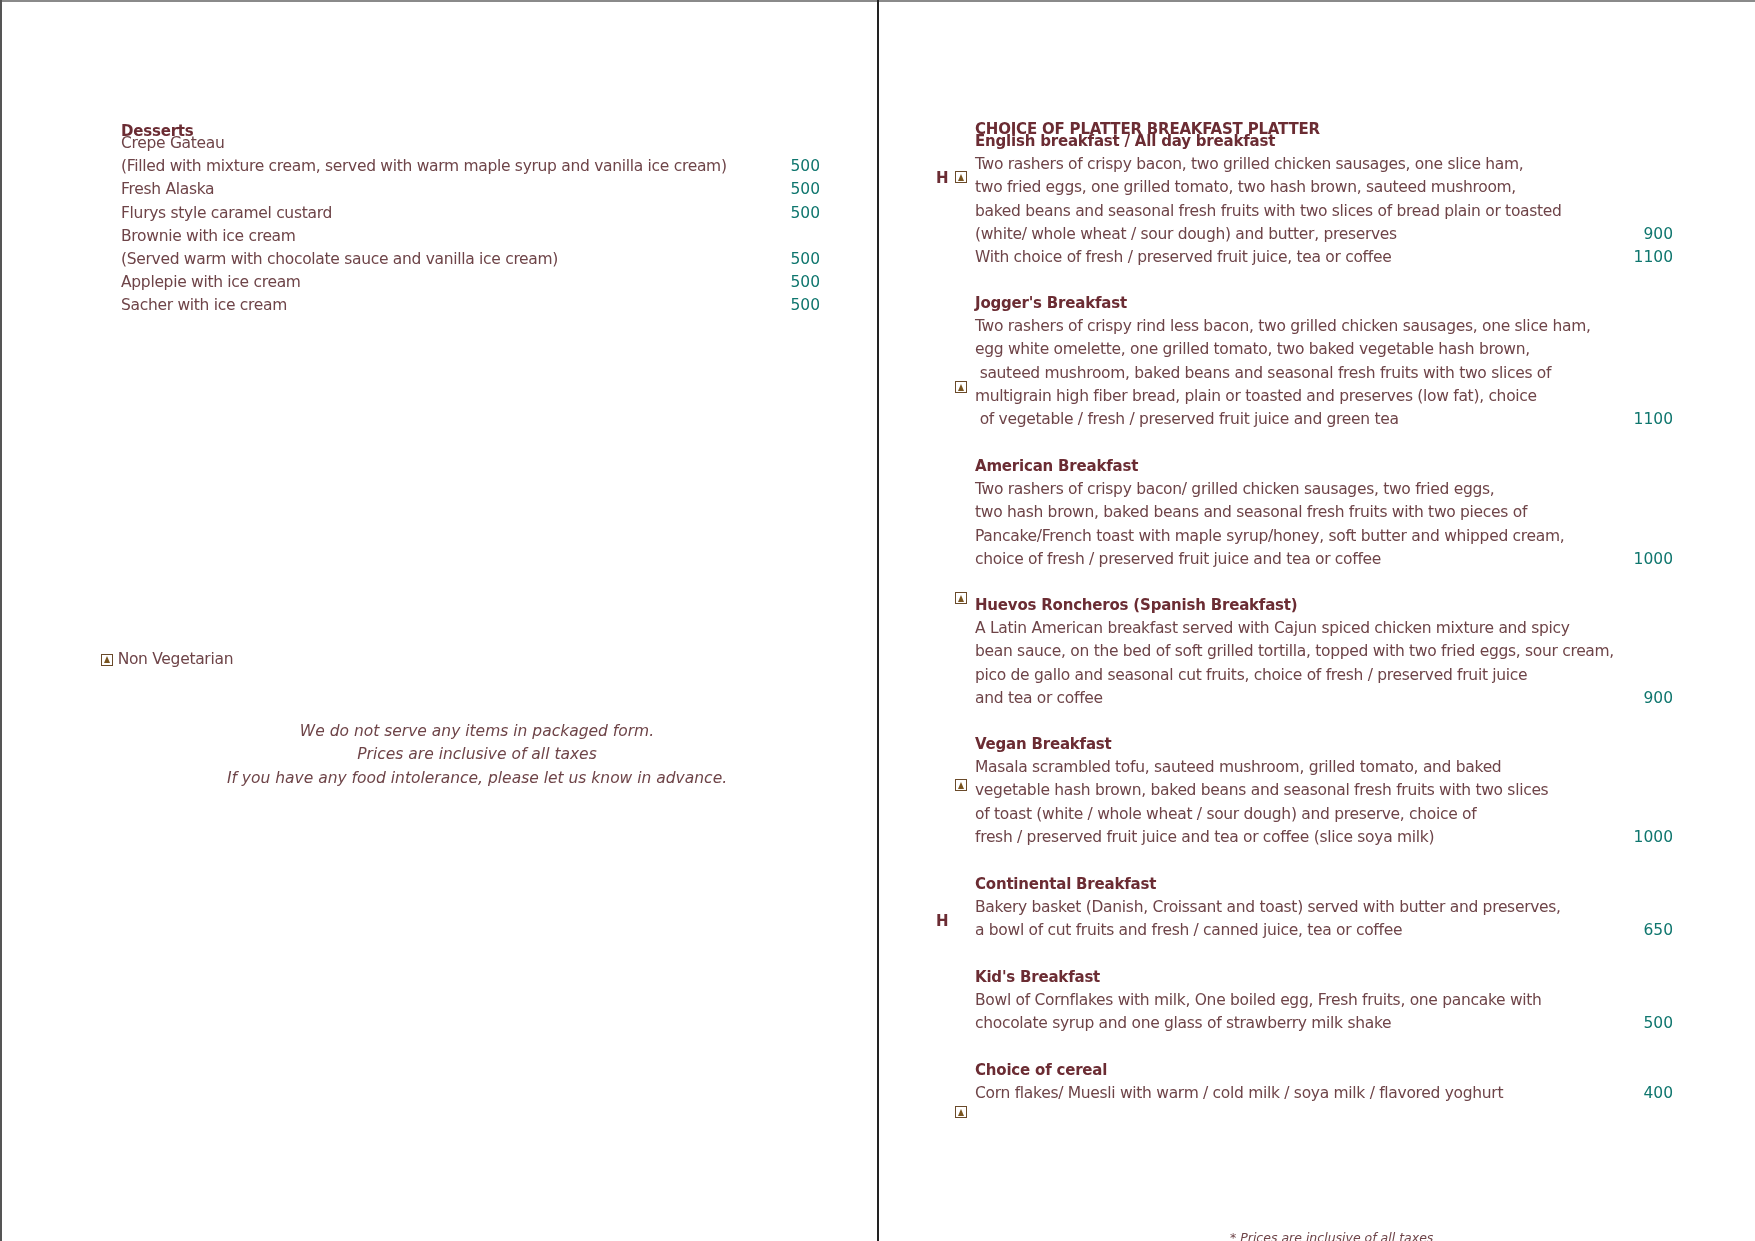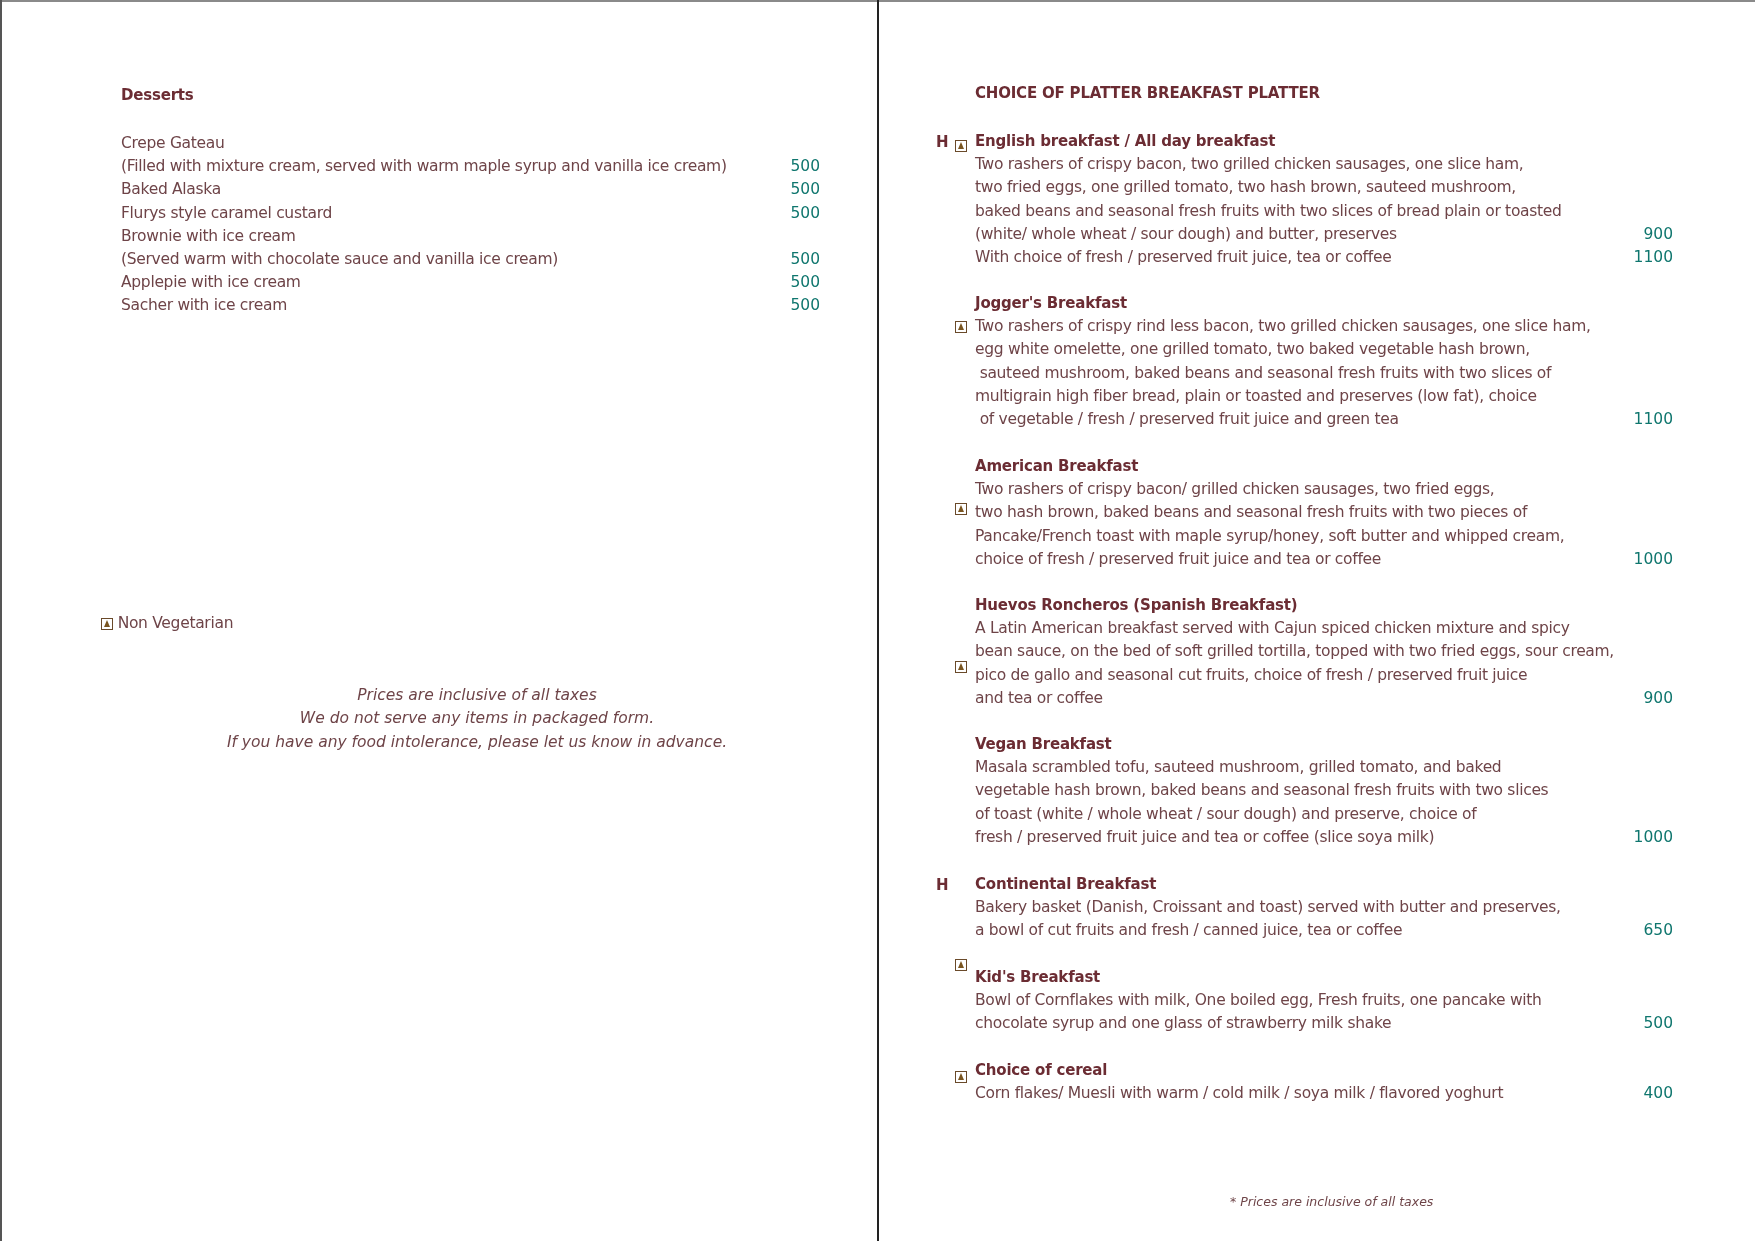--- a/index.html
+++ b/index.html
@@ -1,21 +1,21 @@
 <!DOCTYPE html>
 <html><head>
 <meta charset="utf-8">
 <style>
   html,body{margin:0;padding:0;background:#fff;}
   body{width:1755px;height:1241px;position:relative;overflow:hidden;
        font-family:"DejaVu Sans","Liberation Sans",sans-serif;color:#6a3a3e;}
   .frame-top{position:absolute;left:0;top:0;width:1755px;height:2px;background:#8a8a8a;}
   .frame-left{position:absolute;left:0;top:0;width:2px;height:1241px;background:#555;}
   .divider{position:absolute;left:877px;top:0;width:2px;height:1241px;background:#222;}
-  .abs{position:absolute;white-space:nowrap;}
+  .abs{position:absolute;white-space:nowrap;margin-top:36px;}
   .h{font-weight:bold;font-size:15px;color:#6b2c33;letter-spacing:-0.2px;}
   .t{font-size:15.5px;color:#6e4448;letter-spacing:-0.3px;}
   .line{position:absolute;height:23px;line-height:23px;white-space:nowrap;}
   .price{position:absolute;text-align:right;font-size:15.5px;color:#0f766e;}
   .ital{font-style:italic;font-size:15.5px;color:#6e4448;text-align:center;}
   .nv{display:inline-block;width:12px;height:12px;border:1.5px solid #6a4a2a;box-sizing:border-box;
       position:relative;vertical-align:middle;background:#fff;}
   .nv::after{content:"";position:absolute;left:1.5px;top:1.5px;width:0;height:0;
       border-left:3.5px solid transparent;border-right:3.5px solid transparent;border-bottom:7px solid #7a5520;}
   .hmark{font-weight:bold;font-size:15px;color:#6b2c33;}
@@ -29,21 +29,21 @@
 
 <div id="left">
   <div class="abs h" style="left:121px;top:86px;">Desserts</div>
   <div id="dessert-list">
       <div>
         <div class="line t" style="left: 121px; top: 132px;">Crepe Gateau</div>
         <div class="line t" style="left: 121px; top: 155.2px;">(Filled with mixture cream, served with warm maple syrup and vanilla ice cream)</div>
         <div class="price" style="left: 740px; width: 80px; top: 155.2px; line-height: 23px;">500</div>
       </div>
       <div>
-        <div class="line t" style="left: 121px; top: 178.4px;">Baked Alaska</div>
+        <div class="line t" style="left: 121px; top: 178.4px;">Fresh Alaska</div>
         <div class="price" style="left: 740px; width: 80px; top: 178.4px; line-height: 23px;">500</div>
       </div>
       <div>
         <div class="line t" style="left: 121px; top: 201.6px;">Flurys style caramel custard</div>
         <div class="price" style="left: 740px; width: 80px; top: 201.6px; line-height: 23px;">500</div>
       </div>
       <div>
         <div class="line t" style="left: 121px; top: 224.8px;">Brownie with ice cream</div>
         <div class="line t" style="left: 121px; top: 248px; text-align: center;">(Served warm with chocolate sauce and vanilla ice cream)</div>
         <div class="price" style="left: 740px; width: 80px; top: 248px; line-height: 23px;">500</div>
@@ -57,22 +57,22 @@
         <div class="price" style="left: 740px; width: 80px; top: 294.4px; line-height: 23px;">500</div>
       </div>
     </div>
 
   <div class="abs t" style="left:101px;top:614px;">
     <span class="nv"></span>
     <span>Non Vegetarian</span>
   </div>
 
   <div class="abs ital" style="left:140px;width:674px;top:684px;line-height:23.4px;white-space:normal;">
+    <div>We do not serve any items in packaged form.</div>
     <div>Prices are inclusive of all taxes</div>
-    <div>We do not serve any items in packaged form.</div>
     <div>If you have any food intolerance, please let us know in advance.</div>
   </div>
 </div>
 
 <div id="right">
   <div class="abs h" style="left:975px;top:84px;">CHOICE OF PLATTER BREAKFAST PLATTER</div>
   <div id="breakfast-list">
       <div><div class="abs hmark" style="left: 936px; top: 131px; line-height: 23px;">H</div><span class="nv abs" style="left: 955px; top: 135px;"></span><div class="line h" style="left: 975px; top: 130px;">English breakfast / All day breakfast</div><div class="line t" style="left: 975px; top: 153.2px; white-space: pre;">Two rashers of crispy bacon, two grilled chicken sausages, one slice ham,</div><div class="line t" style="left: 975px; top: 176.4px; white-space: pre;">two fried eggs, one grilled tomato, two hash brown, sauteed mushroom,</div><div class="line t" style="left: 975px; top: 199.6px; white-space: pre;">baked beans and seasonal fresh fruits with two slices of bread plain or toasted</div><div class="line t" style="left: 975px; top: 222.8px; white-space: pre;">(white/ whole wheat / sour dough) and butter, preserves</div><div class="line t" style="left: 975px; top: 246px; white-space: pre;">With choice of fresh / preserved fruit juice, tea or coffee</div><div class="price" style="left: 1593px; width: 80px; top: 222.8px; line-height: 23px;">900</div><div class="price" style="left: 1593px; width: 80px; top: 246px; line-height: 23px;">1100</div></div>
       <div><span class="nv abs" style="left: 955px; top: 297px;"></span><div class="line h" style="left: 975px; top: 292px;">Jogger's Breakfast</div><div class="line t" style="left: 975px; top: 315.2px; white-space: pre;">Two rashers of crispy rind less bacon, two grilled chicken sausages, one slice ham,</div><div class="line t" style="left: 975px; top: 338.4px; white-space: pre;">egg white omelette, one grilled tomato, two baked vegetable hash brown,</div><div class="line t" style="left: 975px; top: 361.6px; white-space: pre;"> sauteed mushroom, baked beans and seasonal fresh fruits with two slices of</div><div class="line t" style="left: 975px; top: 384.8px; white-space: pre;">multigrain high fiber bread, plain or toasted and preserves (low fat), choice</div><div class="line t" style="left: 975px; top: 408px; white-space: pre;"> of vegetable / fresh / preserved fruit juice and green tea</div><div class="price" style="left: 1593px; width: 80px; top: 408px; line-height: 23px;">1100</div></div>
       <div><span class="nv abs" style="left: 955px; top: 460px;"></span><div class="line h" style="left: 975px; top: 455px;">American Breakfast</div><div class="line t" style="left: 975px; top: 478.2px; white-space: pre;">Two rashers of crispy bacon/ grilled chicken sausages, two fried eggs,</div><div class="line t" style="left: 975px; top: 501.4px; white-space: pre;">two hash brown, baked beans and seasonal fresh fruits with two pieces of</div><div class="line t" style="left: 975px; top: 524.6px; white-space: pre;">Pancake/French toast with maple syrup/honey, soft butter and whipped cream,</div><div class="line t" style="left: 975px; top: 547.8px; white-space: pre;">choice of fresh / preserved fruit juice and tea or coffee</div><div class="price" style="left: 1593px; width: 80px; top: 547.8px; line-height: 23px;">1000</div></div>

